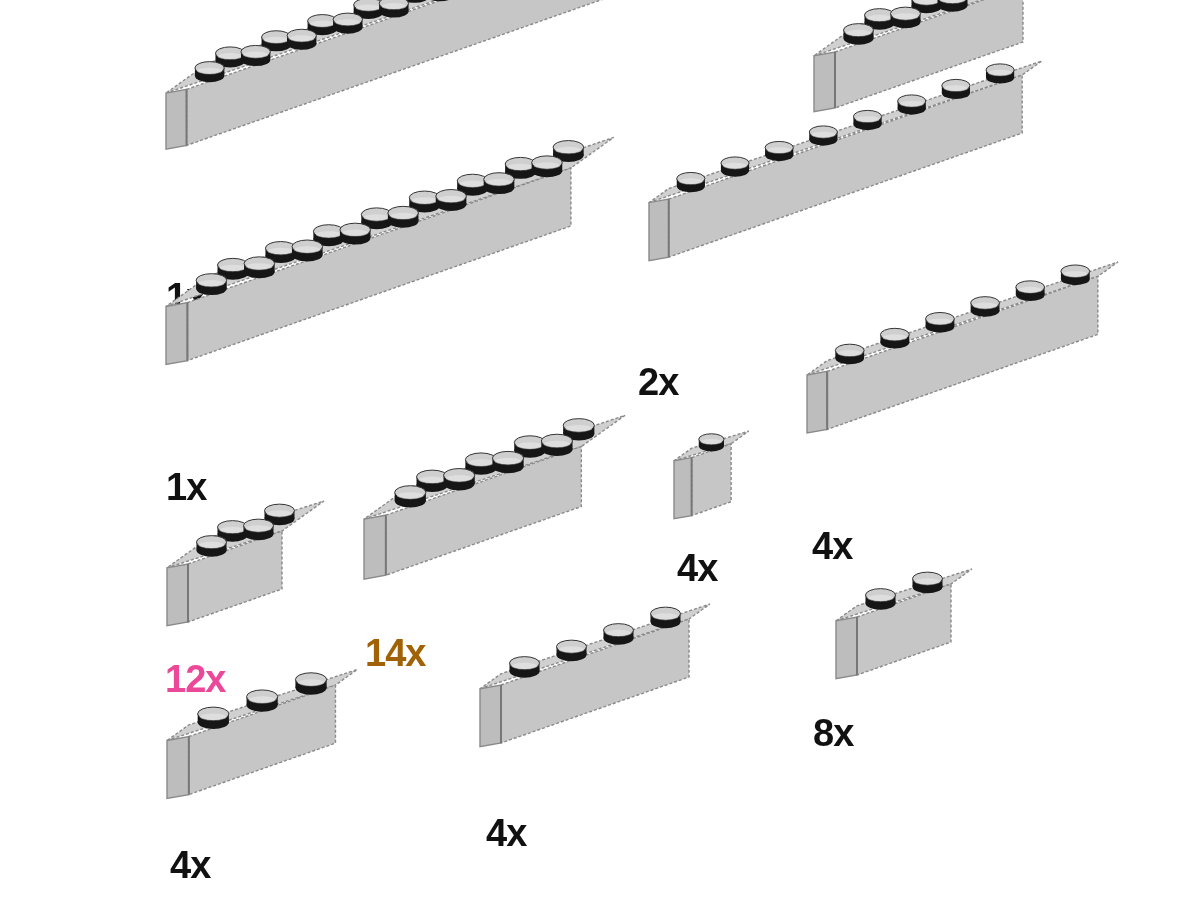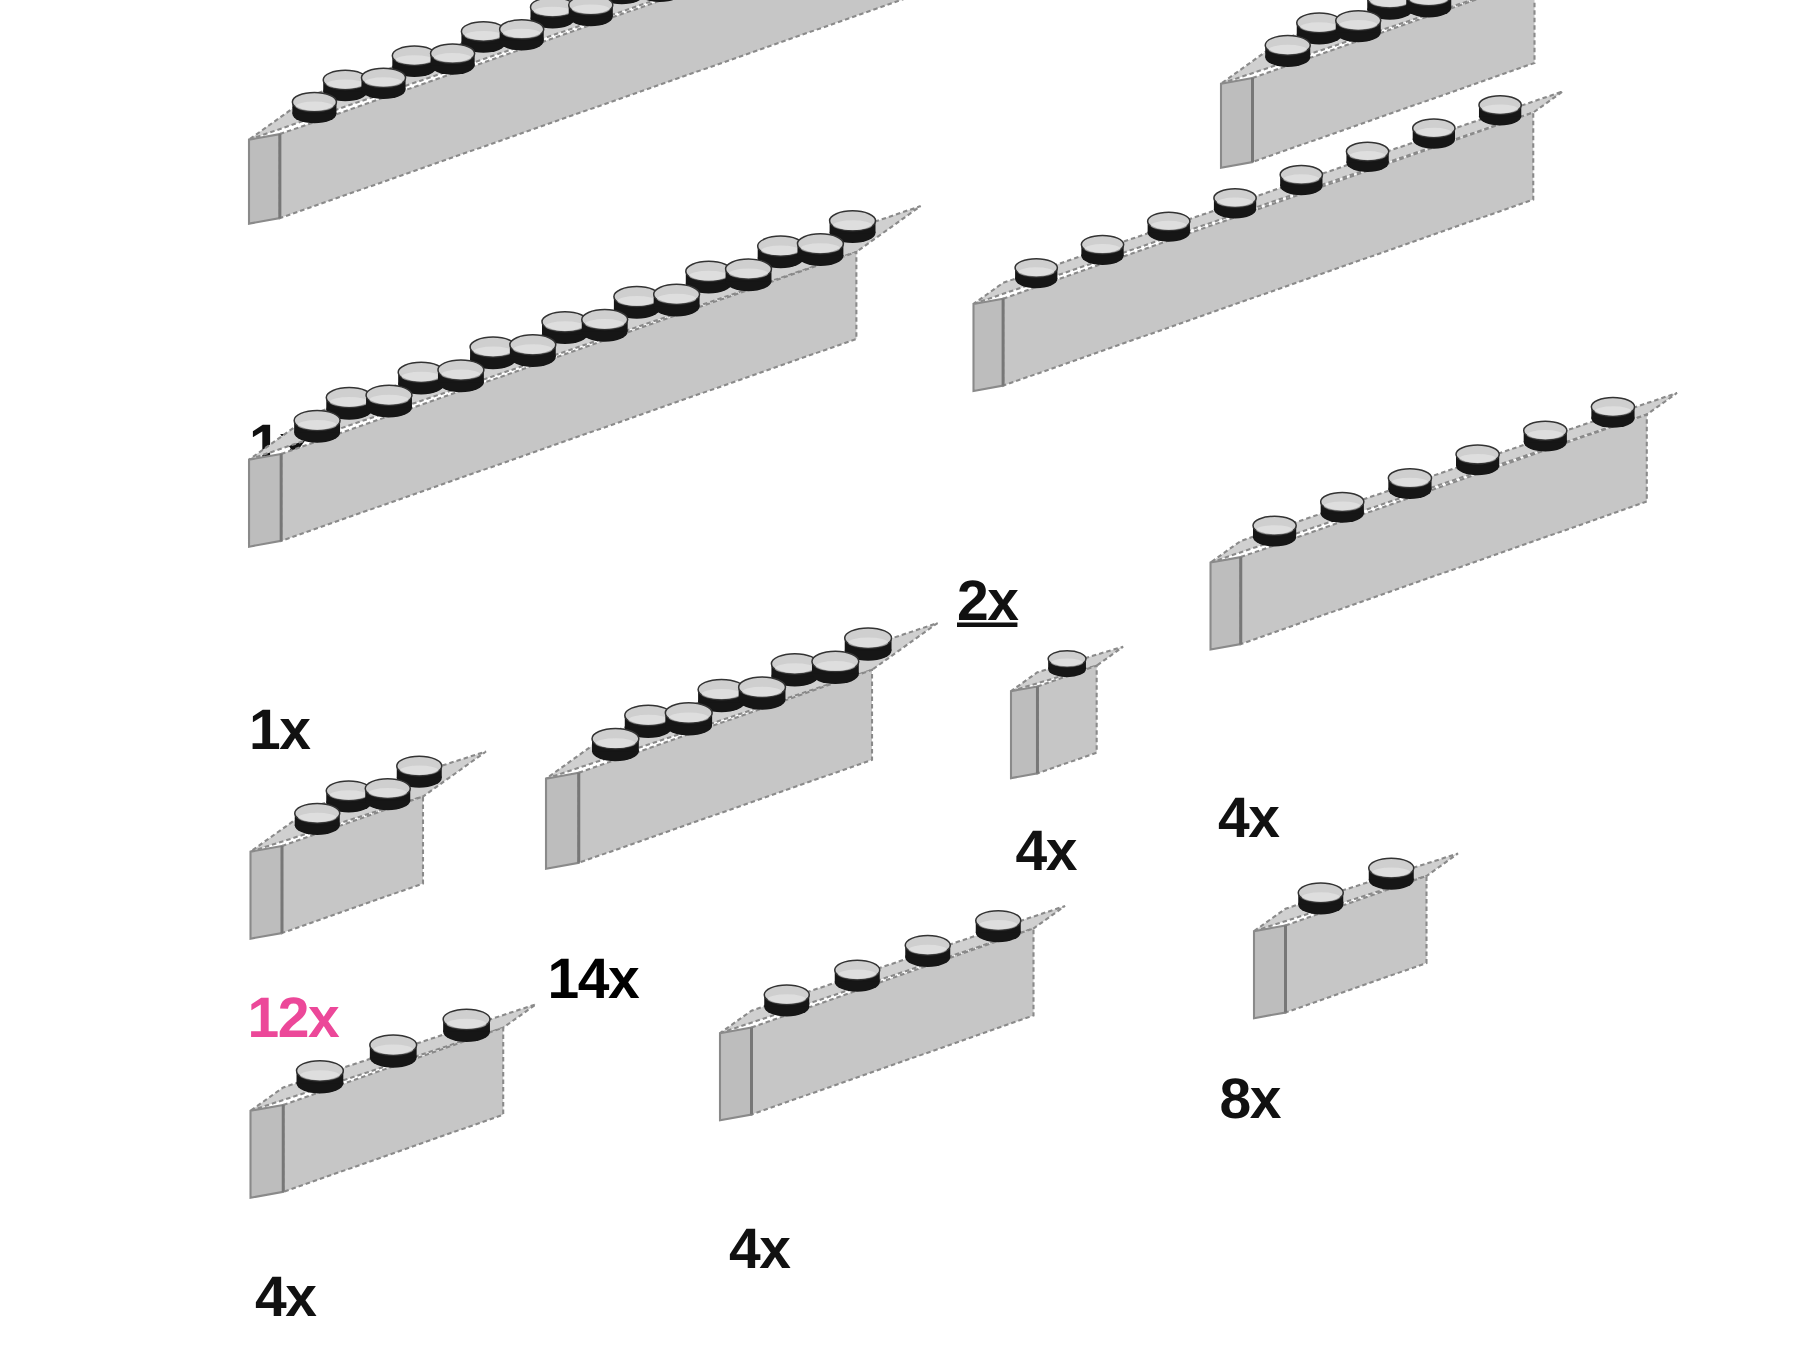--- a/index.html
+++ b/index.html
@@ -254,21 +254,21 @@
           <ellipse cx="306.91" cy="-82.7589" rx="11.985" ry="3.055" fill="#e8e8e8" opacity="0.6"></ellipse>
         </g>
         <g>
           <ellipse cx="351.09000000000003" cy="-93.49840000000002" rx="14.1" ry="6.11" fill="#161616"></ellipse>
           <rect x="336.99" y="-101.01840000000001" width="28.2" height="7.5200000000000005" fill="#161616"></rect>
           <ellipse cx="351.09000000000003" cy="-101.01840000000001" rx="14.1" ry="6.11" fill="#cfcfcf" stroke="#333" stroke-width="1"></ellipse>
           <ellipse cx="351.09000000000003" cy="-98.26890000000002" rx="11.985" ry="3.055" fill="#e8e8e8" opacity="0.6"></ellipse>
         </g>
       </svg>
     </div>
-  <span class="qty" style="left: 638px; top: 382px; color: rgb(17, 17, 17); text-decoration: underline;">2x</span>
+  <span class="qty" style="left: 638px; top: 363px; color: rgb(17, 17, 17);">2x</span>
 
   <div class="brick" style="left: 166px; top: 258px;">
       <svg width="457.78" height="117.69999999999999" viewBox="0 0 457.78 117.69999999999999">
         <polygon points="0,48.4556 404.94,-90.04000000000002 447.78,-120.64000000000001 42.83999999999999,17.855599999999995" fill="#d0d0d0" stroke="#8a8a8a" stroke-width="1.4" stroke-dasharray="3 2"></polygon>
         <polygon points="0,48.4556 21.419999999999998,44.599999999999994 21.419999999999998,102.6 0,106.45559999999999" fill="#bdbdbd" stroke="#8a8a8a" stroke-width="1.4"></polygon>
         <polygon points="21.419999999999998,44.599999999999994 404.94,-90.04000000000002 404.94,-32.04000000000002 21.419999999999998,102.6" fill="#c6c6c6" stroke="#8a8a8a" stroke-width="1.4" stroke-dasharray="3 2"></polygon>
         <line x1="21.419999999999998" y1="44.599999999999994" x2="21.419999999999998" y2="102.6" stroke="#777" stroke-width="2"></line>
         <g>
           <ellipse cx="66.81" cy="15.162799999999995" rx="15.299999999999999" ry="6.63" fill="#161616"></ellipse>
           <rect x="51.510000000000005" y="7.002799999999995" width="30.599999999999998" height="8.16" fill="#161616"></rect>
@@ -514,21 +514,21 @@
           <ellipse cx="144.04" cy="-8.812399999999995" rx="13.26" ry="3.38" fill="#e8e8e8" opacity="0.6"></ellipse>
         </g>
         <g>
           <ellipse cx="192.92" cy="-20.6944" rx="15.6" ry="6.76" fill="#161616"></ellipse>
           <rect x="177.32" y="-29.014400000000002" width="31.2" height="8.32" fill="#161616"></rect>
           <ellipse cx="192.92" cy="-29.014400000000002" rx="15.6" ry="6.76" fill="#cfcfcf" stroke="#333" stroke-width="1"></ellipse>
           <ellipse cx="192.92" cy="-25.9724" rx="13.26" ry="3.38" fill="#e8e8e8" opacity="0.6"></ellipse>
         </g>
       </svg>
     </div>
-  <span class="qty" style="left: 365px; top: 634px; color: #000000;">14x</span>
+  <span class="qty" style="left: 365px; top: 634px; color: #a16207;">14x</span>
 
   <div class="brick" style="left: 836px; top: 588px;">
       <svg width="146" height="102" viewBox="0 0 146 102">
         <polygon points="0,32.78 115,-4 136,-19 21,17.78" fill="#d0d0d0" stroke="#8a8a8a" stroke-width="1.4" stroke-dasharray="3 2"></polygon>
         <polygon points="0,32.78 21,29 21,87 0,90.78" fill="#bdbdbd" stroke="#8a8a8a" stroke-width="1.4"></polygon>
         <polygon points="21,29 115,-4 115,54 21,87" fill="#c6c6c6" stroke="#8a8a8a" stroke-width="1.4" stroke-dasharray="3 2"></polygon>
         <line x1="21" y1="29" x2="21" y2="87" stroke="#777" stroke-width="2"></line>
         <g>
           <ellipse cx="44.5" cy="15.14" rx="15" ry="6.5" fill="#161616"></ellipse>
           <rect x="29.5" y="7.140000000000001" width="30" height="8" fill="#161616"></rect>

